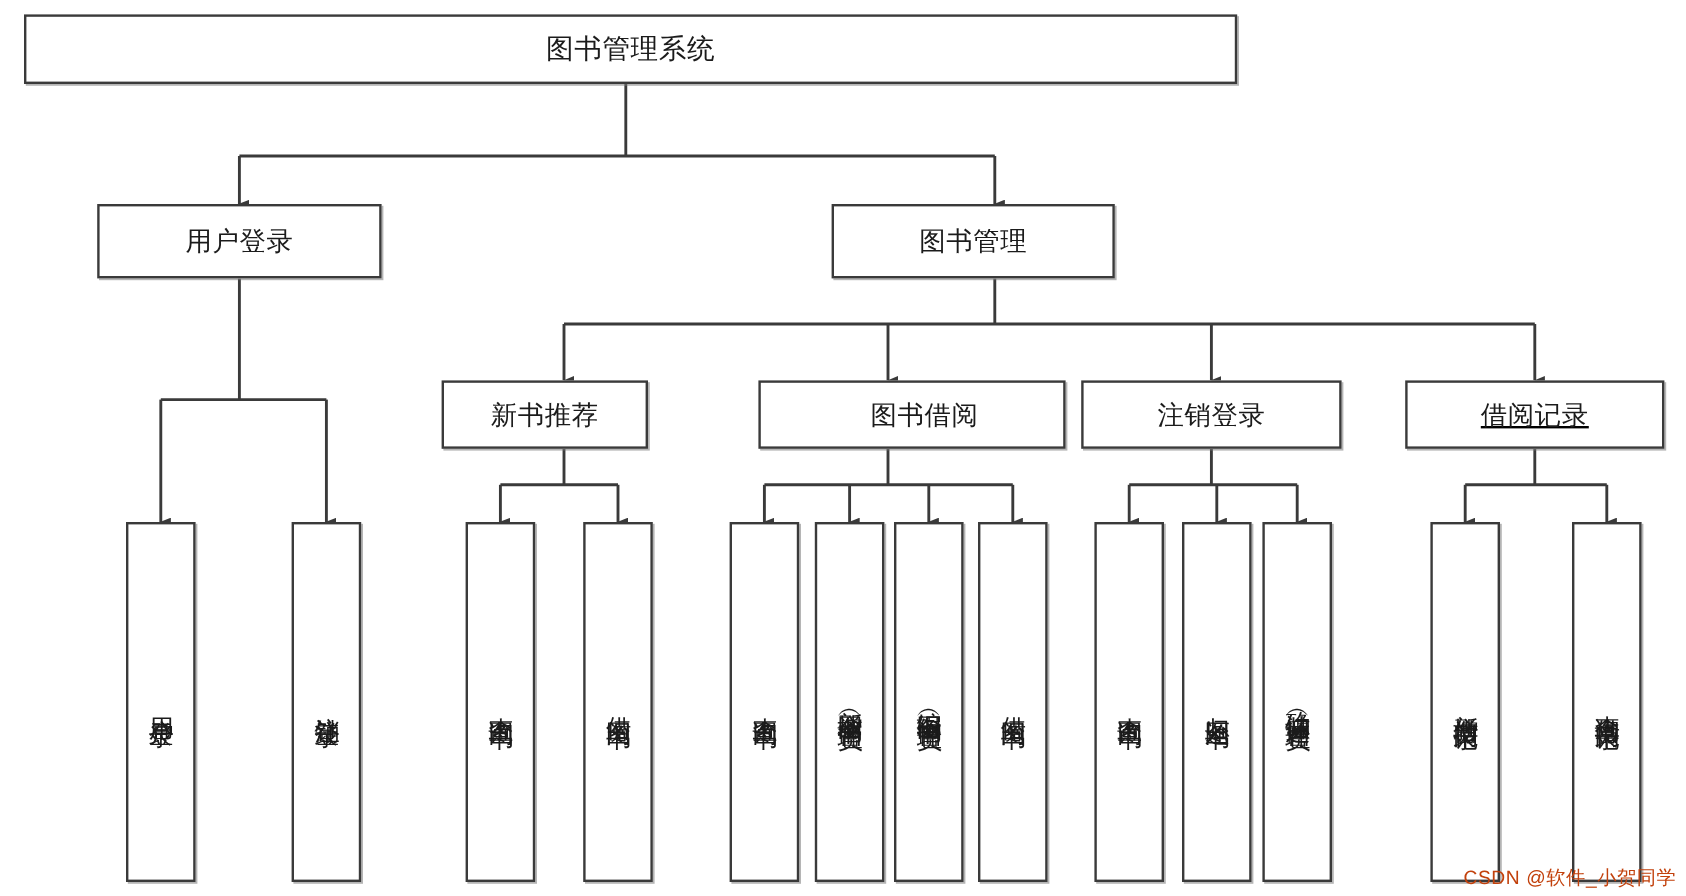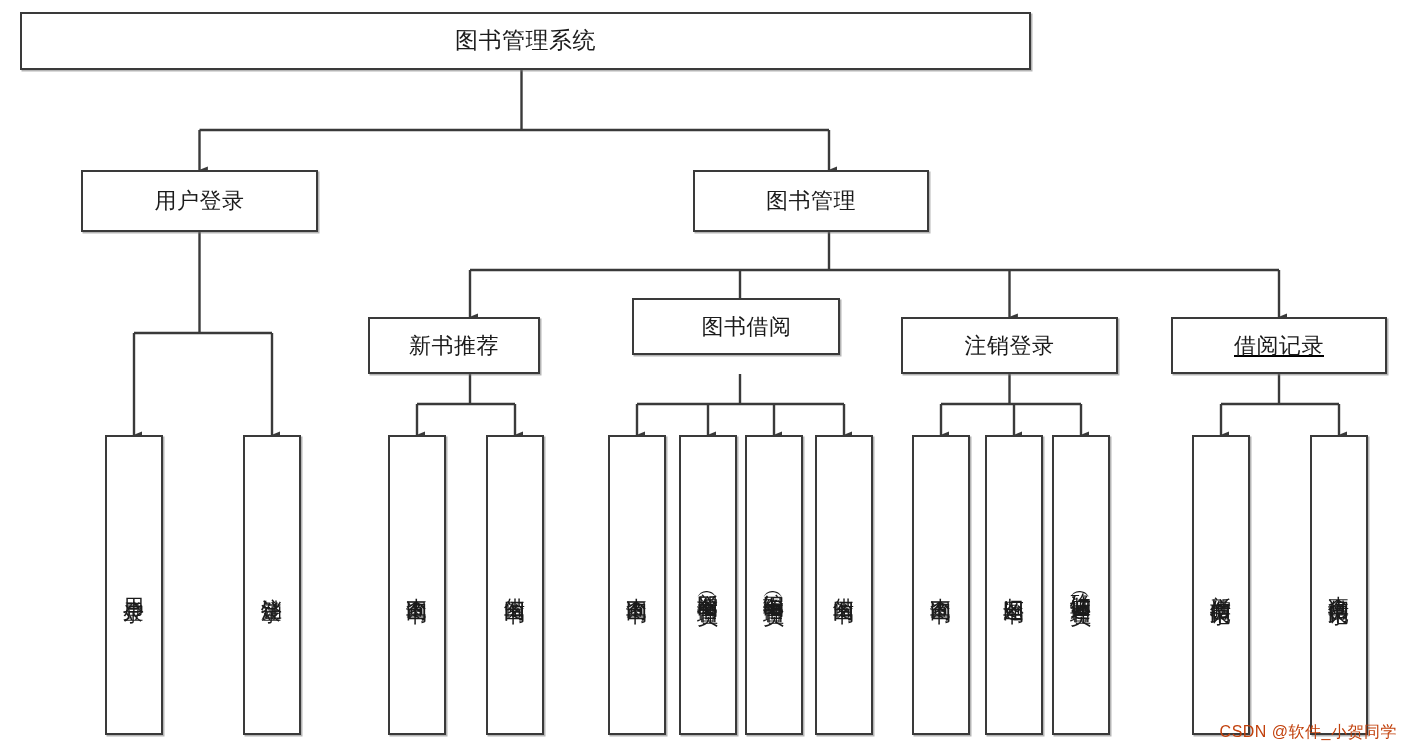--- a/index.html
+++ b/index.html
@@ -120,21 +120,21 @@
       </div>
       <div class="node horizontal" style="left: 81px; top: 170px; width: 237px; height: 62px;">
         <span class="node-label">用户登录</span>
       </div>
       <div class="node horizontal" style="left: 693px; top: 170px; width: 236px; height: 62px;">
         <span class="node-label">图书管理</span>
       </div>
       <div class="node horizontal" style="left: 368px; top: 317px; width: 172px; height: 57px;">
         <span class="node-label">新书推荐</span>
       </div>
-      <div class="node horizontal" style="left: 632px; top: 298px; width: 208px; height: 57px; padding-left: 21px;">
+      <div class="node horizontal" style="left: 632px; top: 317px; width: 256px; height: 57px; padding-left: 21px;">
         <span class="node-label">图书借阅</span>
       </div>
       <div class="node horizontal" style="left: 901px; top: 317px; width: 217px; height: 57px;">
         <span class="node-label">注销登录</span>
       </div>
       <div class="node horizontal" style="left: 1171px; top: 317px; width: 216px; height: 57px; text-decoration: underline;">
         <span class="node-label">借阅记录</span>
       </div>
       <div class="node vertical" style="left: 105px; top: 435px; width: 58px; height: 300px;">
         <span class="node-label">用户登录</span>

